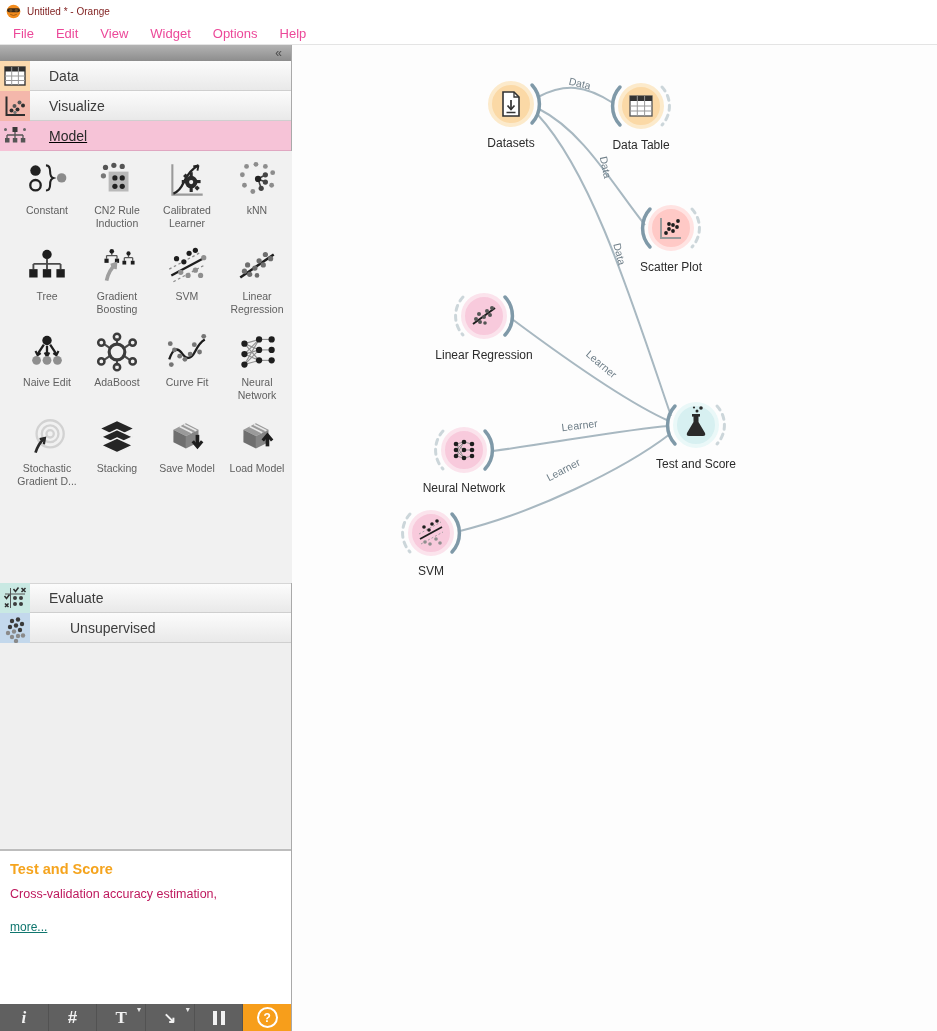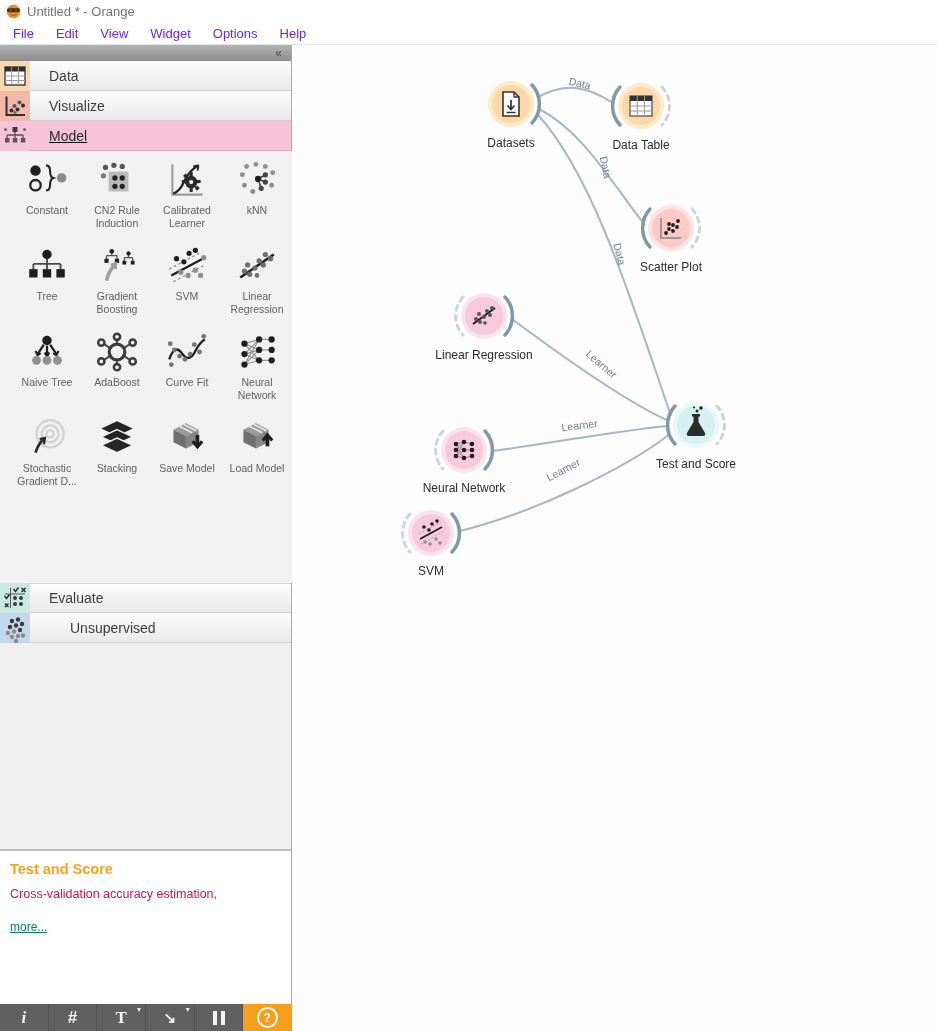--- a/index.html
+++ b/index.html
@@ -2,25 +2,25 @@
 <html><head>
 <meta charset="utf-8">
 <style>
   html,body{margin:0;padding:0;background:#fff;}
   body{width:937px;height:1031px;overflow:hidden;font-family:"Liberation Sans",sans-serif;-webkit-font-smoothing:antialiased;}
   #app{position:relative;width:937px;height:1031px;background:#fdfdfd;}
 
   
   .titlebar{position:absolute;left:0;top:0;width:100%;height:22px;background:#fff;display:flex;align-items:center;padding-left:6px;box-sizing:border-box;}
   .titlebar .logo{width:15px;height:15px;margin-right:6px;flex:none;}
-  .titlebar .title{font-size:13px;color:#737373;}
+  .titlebar .title{font-size:10px;color:#7f1d1d;}
 
   
   .menubar{position:absolute;left:0;top:22px;width:100%;height:23px;background:#fff;border-bottom:1px solid #e4e4e4;display:flex;align-items:center;box-sizing:border-box;padding-left:2px;}
-  .menubar .mitem{font-size:13px;color:#6d28d9;padding:2px 11px;cursor:default;}
+  .menubar .mitem{font-size:13px;color:#ec4899;padding:2px 11px;cursor:default;}
 
   
   .dock{position:absolute;left:0;top:45px;width:292px;bottom:0;background:#f1f1f1;border-right:1px solid #a9a9a9;box-sizing:border-box;}
   .dockheader{position:absolute;left:0;top:0;width:100%;height:16px;background:linear-gradient(#b3b3b3,#8d8d8d);display:flex;justify-content:flex-end;align-items:center;}
   .collapse{font-size:12px;color:#4c4c4c;padding:0 9px;line-height:14px;cursor:default;}
 
   .cat{position:absolute;left:0;width:100%;height:30px;display:flex;align-items:center;background:linear-gradient(#fcfcfc,#e9e9e9);border-bottom:1px solid #cfcfcf;box-sizing:border-box;cursor:default;}
   .cat .caticon{width:30px;height:30px;flex:none;}
   .cat .catlabel{font-size:14px;color:#3c3c3c;margin-left:19px;}
   .cat.selected{background:#f6c3d7;border-bottom:1px solid #e0a7c1;text-decoration:underline;}
@@ -270,21 +270,21 @@
 
       <div class="wcell">
         <svg viewBox="0 0 44 40">
           <circle cx="22" cy="9" r="4.5" fill="#1e1e1e"></circle>
           <path d="M19,13 L13,22 M22,14 V23 M25,13 L31,22" stroke="#1e1e1e" stroke-width="2.2"></path>
           <path d="M11,19 L13,23 L16,21 M19.8,20.5 L22,24.5 L24.2,20.5 M28,21 L31,23 L33,19" stroke="#1e1e1e" stroke-width="2" fill="none"></path>
           <circle cx="12" cy="28" r="4.2" fill="#8f8f8f"></circle>
           <circle cx="22" cy="28" r="4.2" fill="#8f8f8f"></circle>
           <circle cx="32" cy="28" r="4.2" fill="#8f8f8f"></circle>
         </svg>
-        <div class="wlabel">Naive Tree</div>
+        <div class="wlabel">Naive Edit</div>
       </div>
 
       <div class="wcell">
         <svg viewBox="0 0 44 40">
           <g stroke="#4a4a4a" stroke-width="2">
             <line x1="22" y1="13" x2="22" y2="7"></line>
               <line x1="29" y1="16" x2="35" y2="12"></line>
             <line x1="29" y1="24" x2="35" y2="28"></line>
               <line x1="22" y1="27" x2="22" y2="33"></line>
             <line x1="15" y1="24" x2="9" y2="28"></line>

